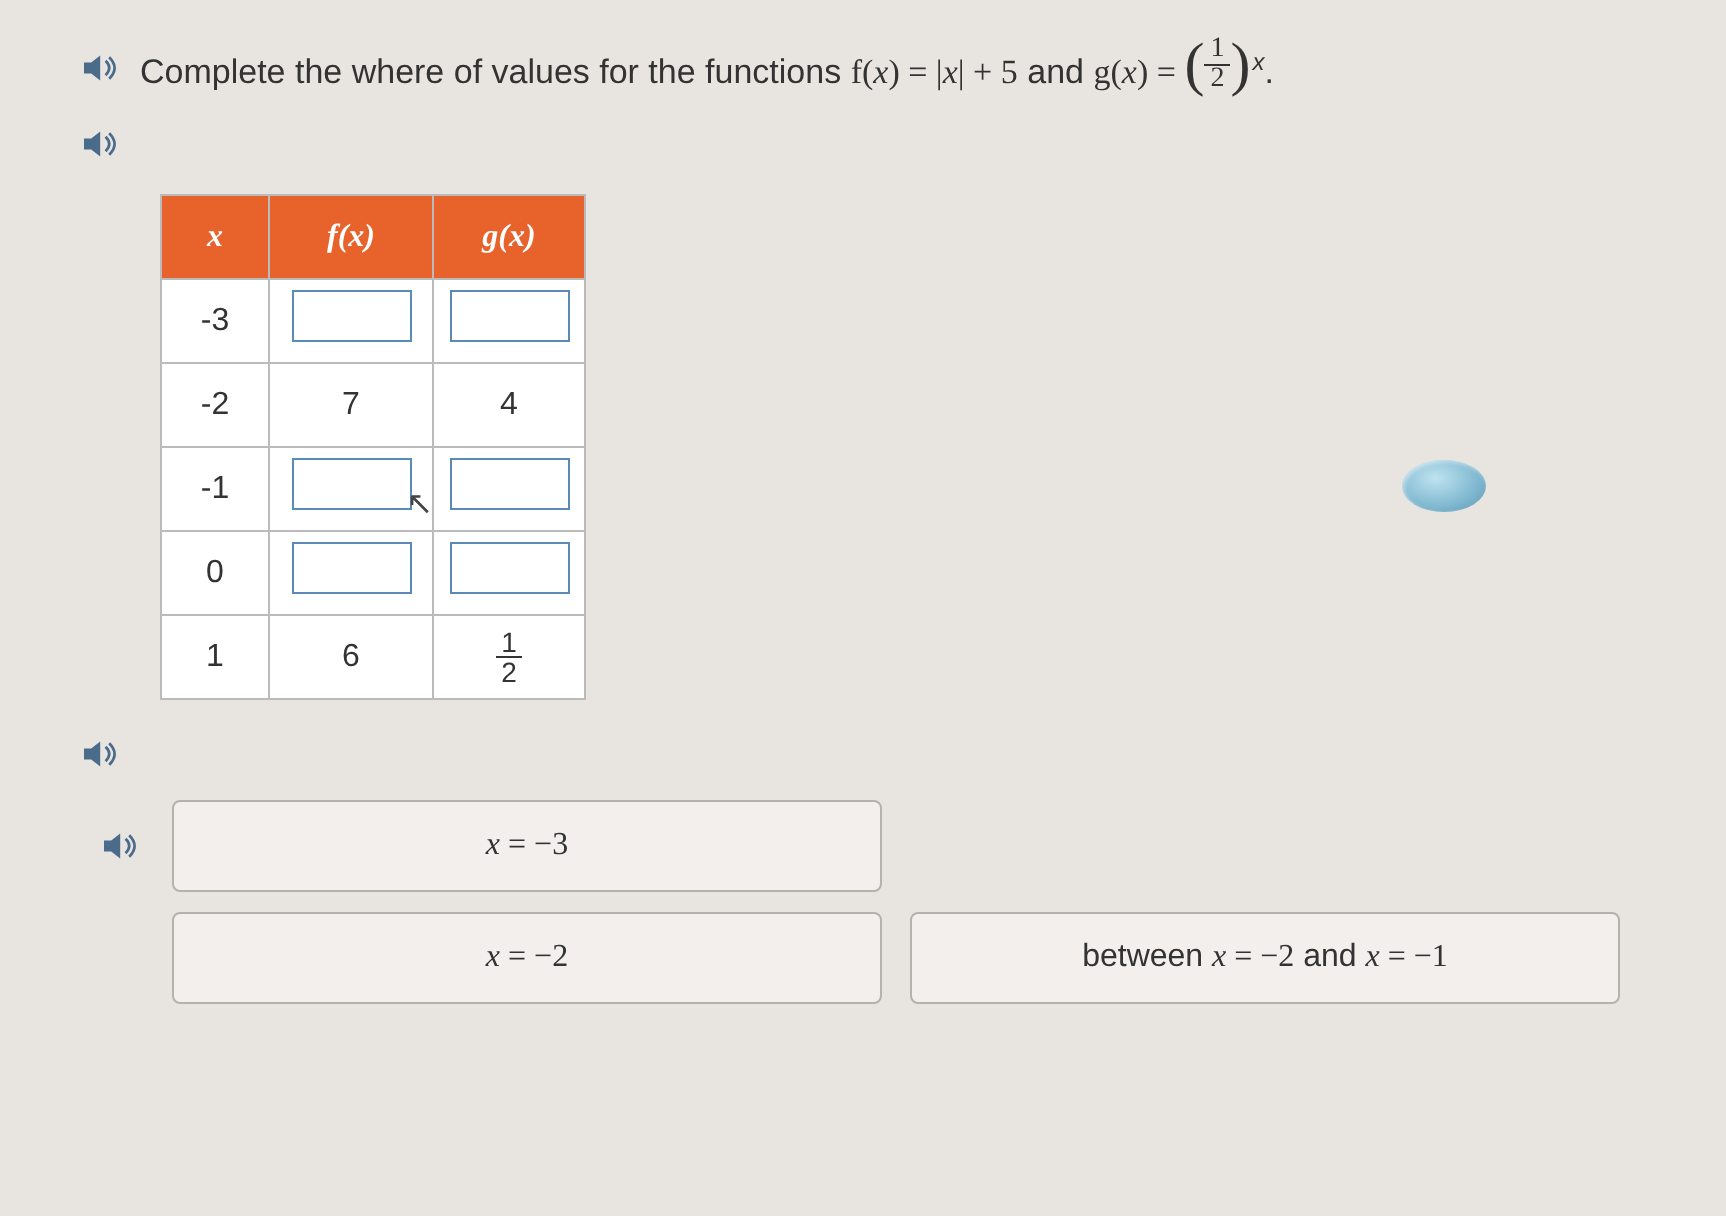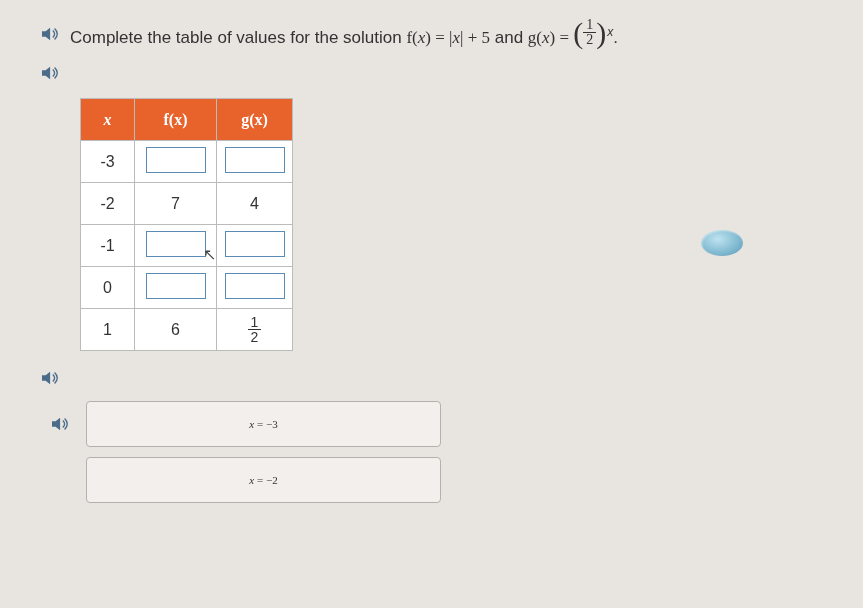--- a/index.html
+++ b/index.html
@@ -44,20 +44,21 @@
     table.values th, table.values td {
       border: 1px solid #bbb;
       text-align: center;
       font-size: 16px;
       height: 42px;
     }
     table.values th {
       background: #e8622c;
       color: #fff;
       font-weight: bold;
+      font-style: italic;
       font-family: "Times New Roman", serif;
     }
     table.values th:first-child { font-style: italic; }
     .col-x { width: 54px; }
     .col-f { width: 82px; }
     .col-g { width: 76px; }
     .input-cell {
       width: 60px; height: 26px;
       border: 1px solid #5b8bb5;
       background: #fff;
@@ -85,21 +86,21 @@
       border: 1px solid #b5b1ac;
       background: #f2efec;
       border-radius: 4px;
       display: flex;
       align-items: center;
       justify-content: center;
       font-size: 16px;
       color: #333;
       cursor: pointer;
     }
-    .choice-btn .math { font-size: 11px; }
+    .choice-btn .math { font-size: 16px; }
     .speaker-left { margin-right: 0; }
 
     .oval-accent {
       position: absolute;
       right: 120px;
       top: 230px;
       width: 42px; height: 26px;
       background: radial-gradient(ellipse at 40% 35%, #bfe3f0 0%, #7fb8d0 60%, #5a95b0 100%);
       border-radius: 50%;
       box-shadow: inset 1px 1px 2px rgba(255,255,255,.5);
@@ -110,21 +111,21 @@
 
 <div class="row">
   <span class="speaker">
     <svg viewBox="0 0 24 20">
         <path d="M2 7 L6 7 L11 3 L11 17 L6 13 L2 13 Z" fill="#4a6b8a"></path>
         <path d="M14 6 Q18 10 14 14" stroke="#4a6b8a" stroke-width="1.5" fill="none"></path>
         <path d="M16 4 Q22 10 16 16" stroke="#4a6b8a" stroke-width="1.5" fill="none"></path>
       </svg>
   </span>
   <span class="prompt-text">
-    <span>Complete the table of values for the solution </span>
+    <span>Complete the where of values for the functions </span>
     <span class="math"><span class="op">f(</span>x<span class="op">) = |</span>x<span class="op">| + 5</span></span>
     <span> and </span>
     <span class="math"><span class="op">g(</span>x<span class="op">) = </span></span>
     <span class="paren-frac">
       <span class="big-paren">(</span>
       <span class="frac">
         <span class="num">1</span>
         <span class="den">2</span>
       </span>
       <span class="big-paren">)</span>
@@ -207,15 +208,23 @@
   <div class="choice-btn">
     <span class="math">x <span class="op">= −3</span></span>
   </div>
 </div>
 
 <div class="choices-row">
   <span style="width:22px;margin-left:-30px;"></span>
   <div class="choice-btn">
     <span class="math">x <span class="op">= −2</span></span>
   </div>
+  <div class="choice-btn">
+    <span>
+      <span>between </span>
+      <span class="math">x <span class="op">= −2</span></span>
+      <span> and </span>
+      <span class="math">x <span class="op">= −1</span></span>
+    </span>
+  </div>
 </div>
 
 <div class="oval-accent"></div>
 
 </body></html>

